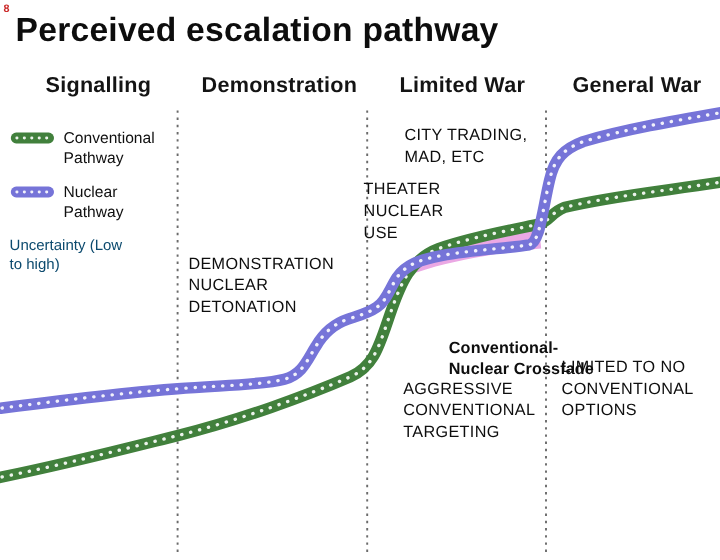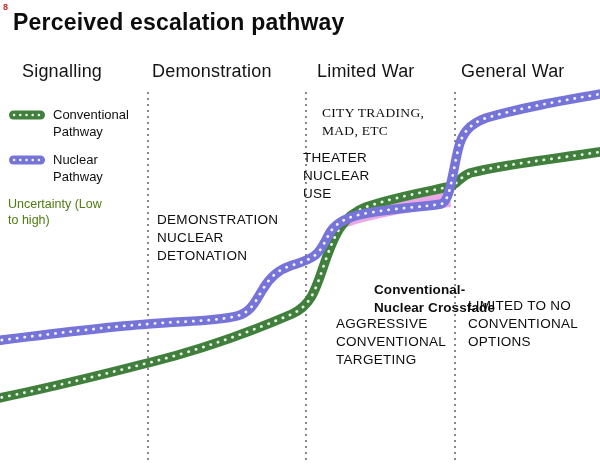--- a/index.html
+++ b/index.html
@@ -11,27 +11,27 @@
     background: #ffffff;
     font-family: "Liberation Sans", sans-serif;
     overflow: hidden;
   }
   .corner-mark {
     position: absolute; left: 3px; top: 2px;
     font-size: 9px; font-weight: 700; color: #cc2b2b;
   }
   .title {
     position: absolute; left: 13px; top: 9px;
-    font-size: 23px; font-weight: 800; color: #0d0d0d;
+    font-size: 28px; font-weight: 800; color: #0d0d0d;
     letter-spacing: 0.2px;
   }
   .phase {
     position: absolute; top: 61px;
-    font-size: 18px; font-weight: 400; color: #141414;
-    letter-spacing: 0.2px; white-space: nowrap;
+    font-size: 18px; font-weight: 700; color: #141414;
+    letter-spacing: 0.2px; white-space: nowrap; margin-left: 16px;
   }
   .phase-0 { left: 22px; }
   .phase-1 { left: 152px; }
   .phase-2 { left: 317px; }
   .phase-3 { left: 461px; }
 
   .chart-svg { position: absolute; left: 0; top: 0; z-index: 1; }
 
   .legend-row {
     position: absolute; left: 8px; z-index: 2;
@@ -39,32 +39,32 @@
   }
   .legend-conventional { top: 107px; }
   .legend-nuclear { top: 152px; }
   .legend-swatch { flex: 0 0 auto; margin-top: 2px; }
   .legend-label {
     font-size: 13px; line-height: 1.3; color: #101010;
     white-space: pre-line;
   }
   .uncertainty {
     position: absolute; left: 8px; top: 196px; z-index: 2;
-    font-size: 12.5px; line-height: 1.3; color: #4d7c0f;
+    font-size: 12.5px; line-height: 1.3; color: #0c4a6e;
     white-space: pre-line;
   }
 
   .annot {
     position: absolute; z-index: 2;
     font-size: 13.5px; line-height: 1.32; color: #0e0e0e;
     white-space: pre-line; letter-spacing: 0.3px;
   }
   .annot-demonstration { left: 157px; top: 211px; }
   .annot-theater { left: 303px; top: 149px; }
-  .annot-city { left: 322px; top: 104px; font-family: Liberation Serif, serif; }
+  .annot-city { left: 337px; top: 104px; }
   .annot-aggressive { left: 322px; top: 315px; margin-left: 14px; }
   .annot-crossfade { left: 374px; top: 234px; font-weight: 700; letter-spacing: 0.1px; margin-top: 47px; }
   .annot-limited { left: 468px; top: 297px; }
 </style>
 </head>
 <body>
 
 <div class="stage">
 
   <div class="corner-mark">8</div>

